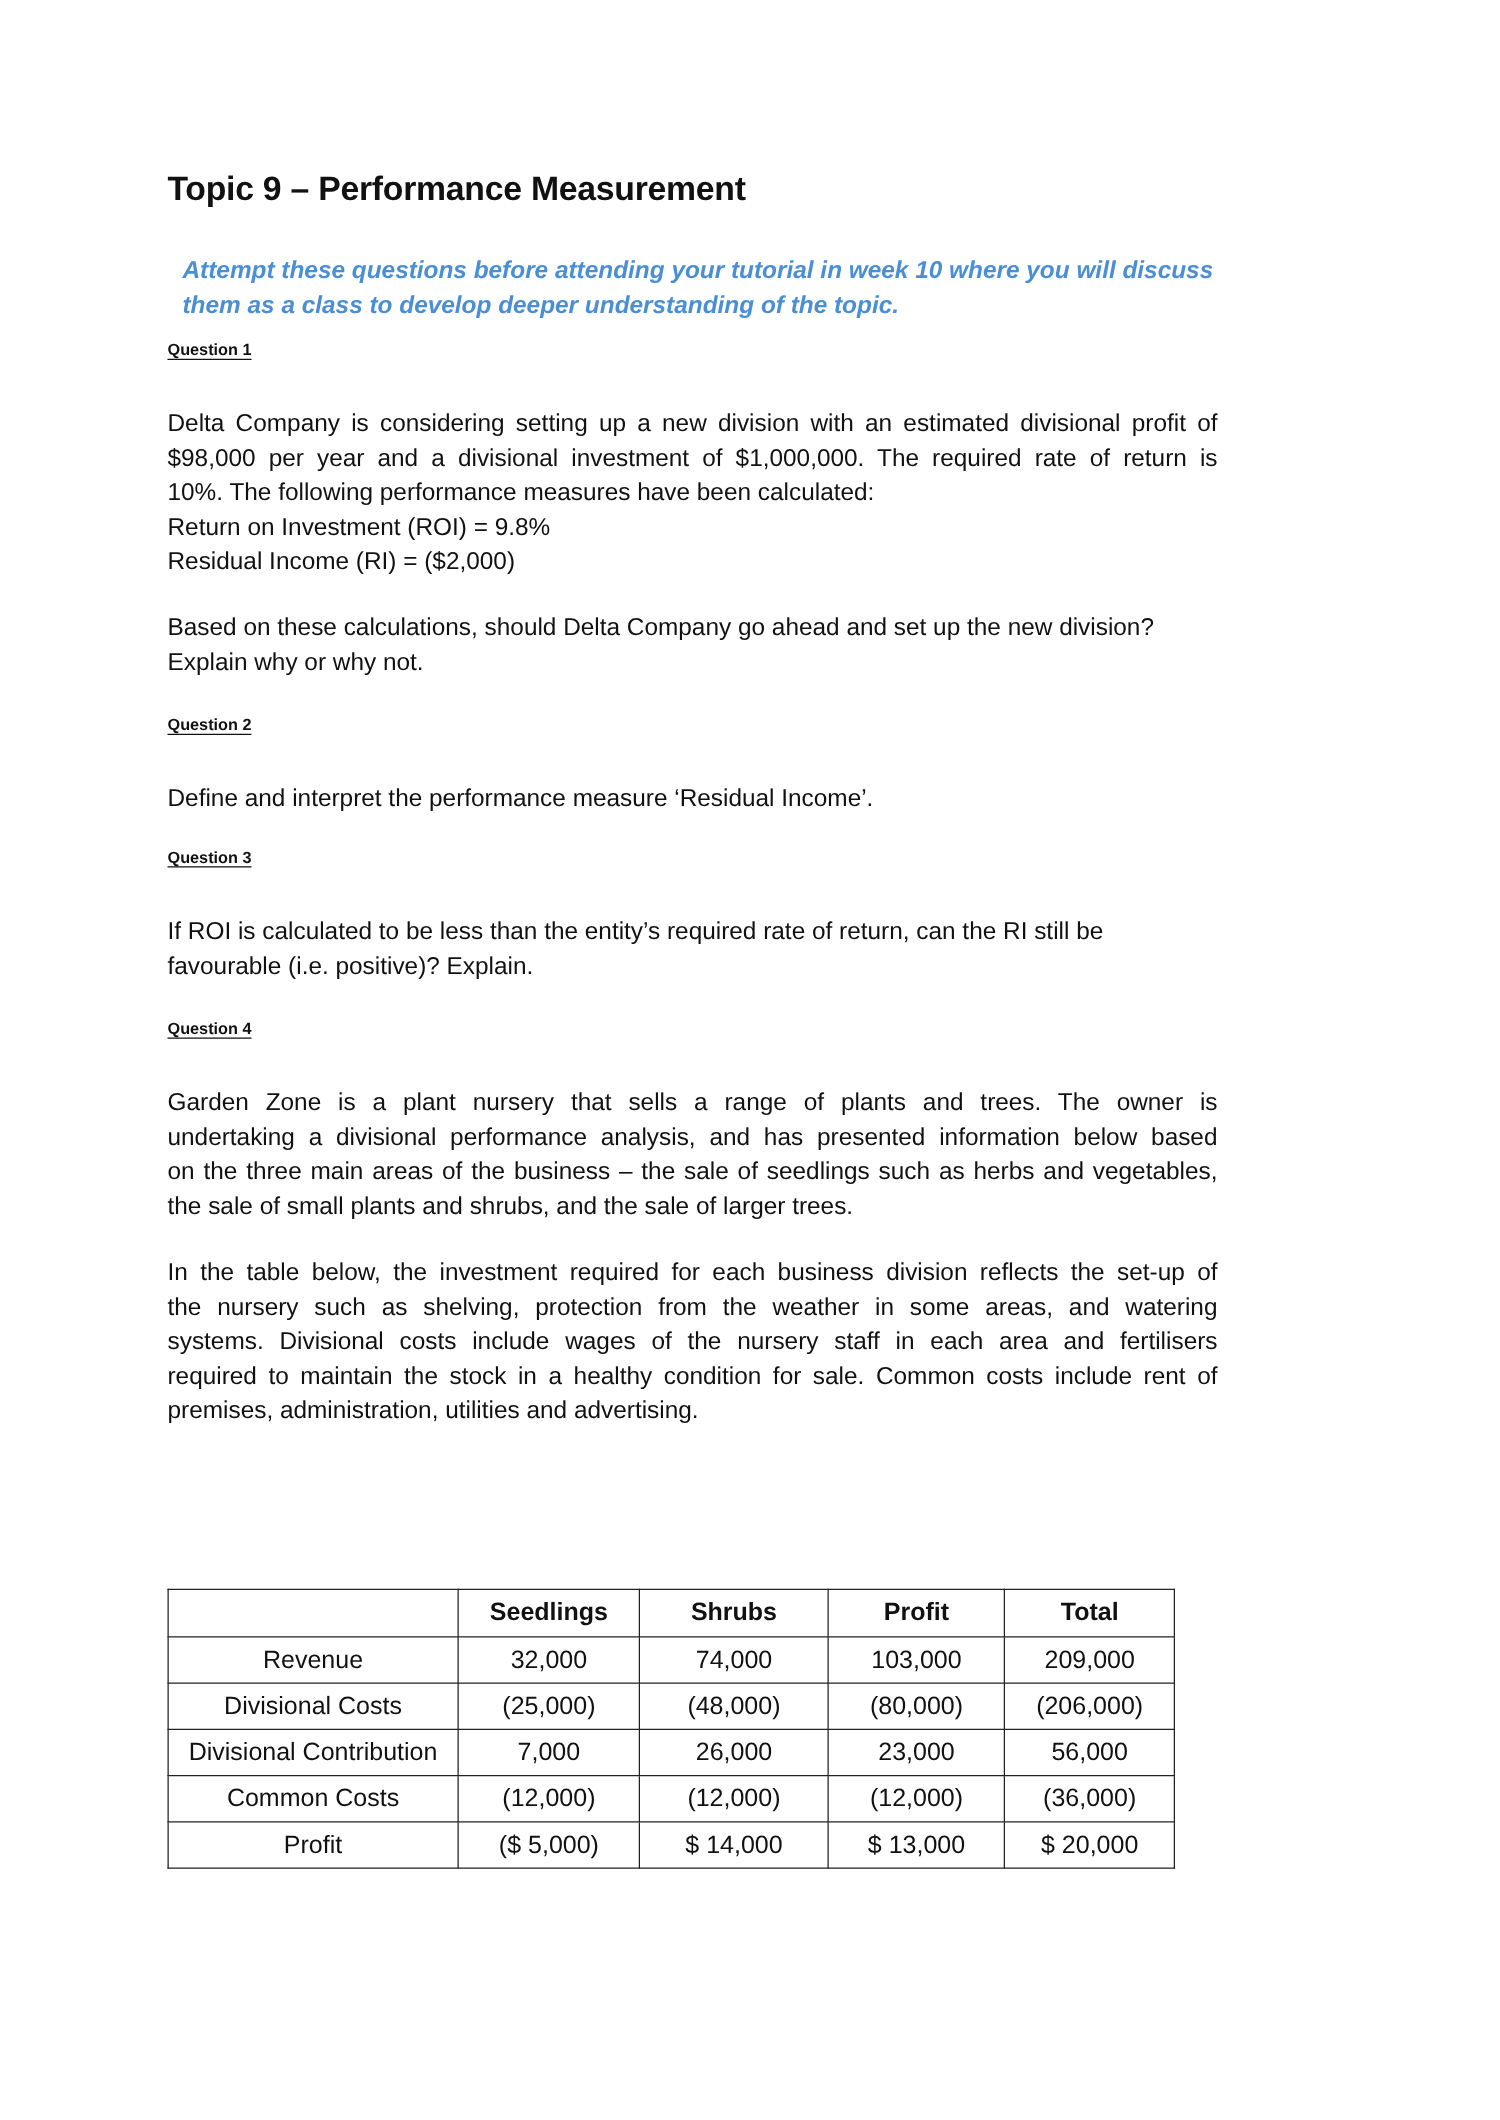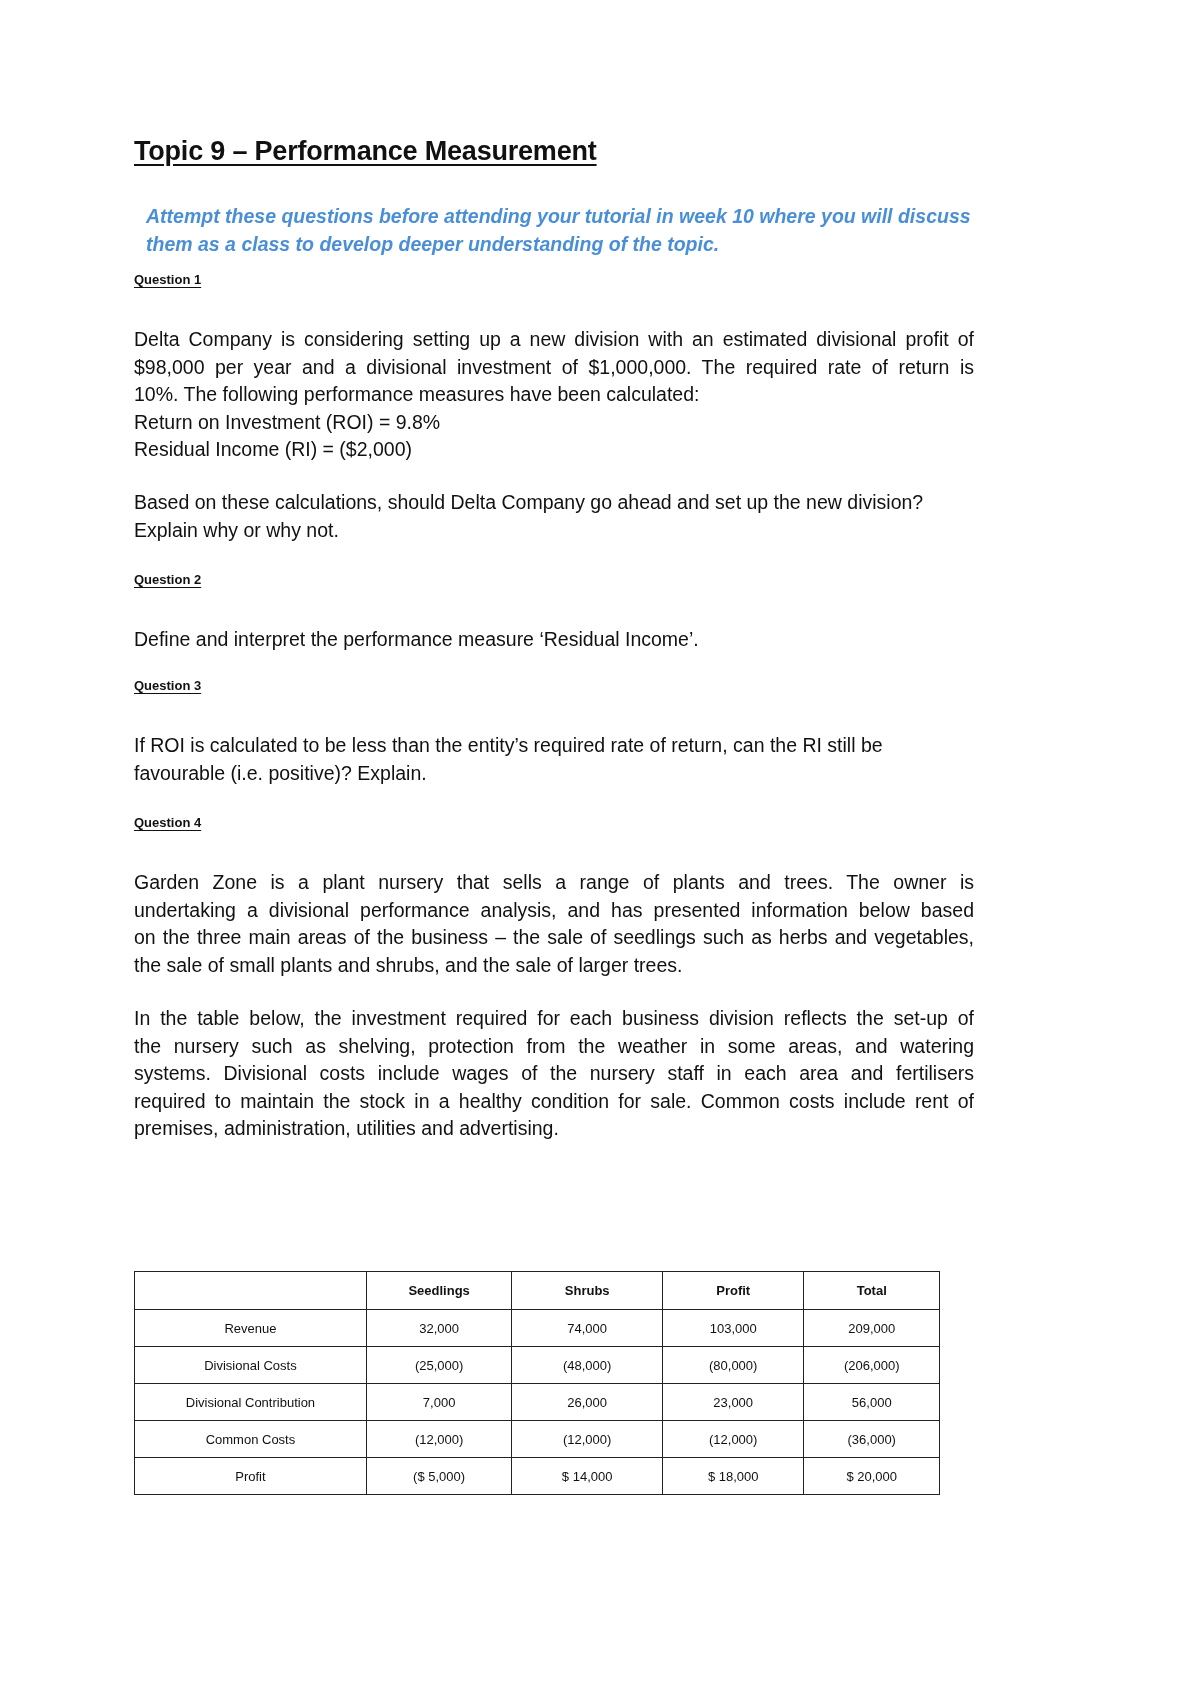--- a/index.html
+++ b/index.html
@@ -20,21 +20,20 @@
       left: 134px;
       top: 0;
       width: 840px;
     }
     .title {
       position: absolute;
       top: 136px;
       left: 0;
       font-size: 27px;
       font-weight: bold;
-      text-decoration: underline;
       text-underline-offset: 4px;
       letter-spacing: -0.2px;
       margin: 0;
       white-space: nowrap;
     }
     .intro {
       position: absolute;
       top: 190px;
       left: 0;
       width: 840px;
@@ -72,21 +71,21 @@
       text-align: justify;
       text-align-last: justify;
       white-space: normal;
     }
     table.data-table {
       position: absolute;
       left: 0;
       top: 1271px;
       width: 806px;
       border-collapse: collapse;
-      font-size: 13px;
+      font-size: 20px;
     }
     table.data-table td, table.data-table th {
       border: 1.5px solid #222222;
       height: 36px;
       padding: 0 10px;
       text-align: center;
       font-weight: normal;
     }
     table.data-table th {
       font-weight: bold;
@@ -185,19 +184,19 @@
         <td class="row-label">Common Costs</td>
         <td>(12,000)</td>
         <td>(12,000)</td>
         <td>(12,000)</td>
         <td>(36,000)</td>
       </tr>
       <tr>
         <td class="row-label">Profit</td>
         <td>($ 5,000)</td>
         <td>$ 14,000</td>
-        <td>$ 18,000</td>
+        <td>$ 13,000</td>
         <td>$ 20,000</td>
       </tr>
     </tbody>
   </table>
 
 </div>
 
 </body></html>

